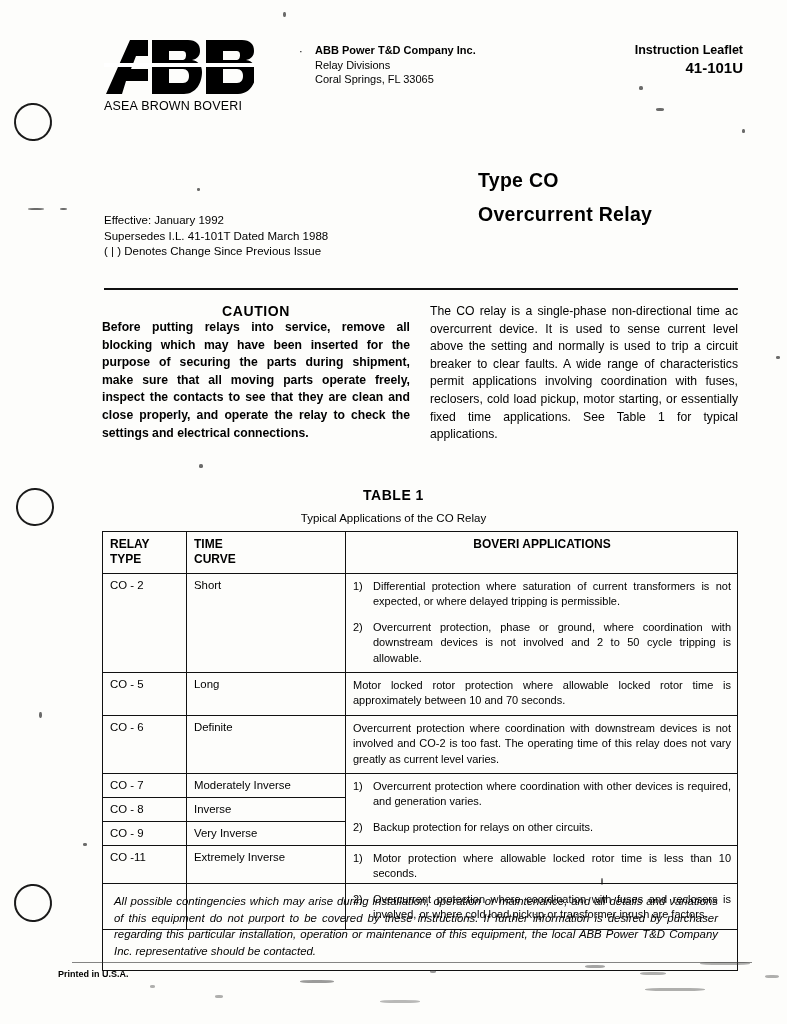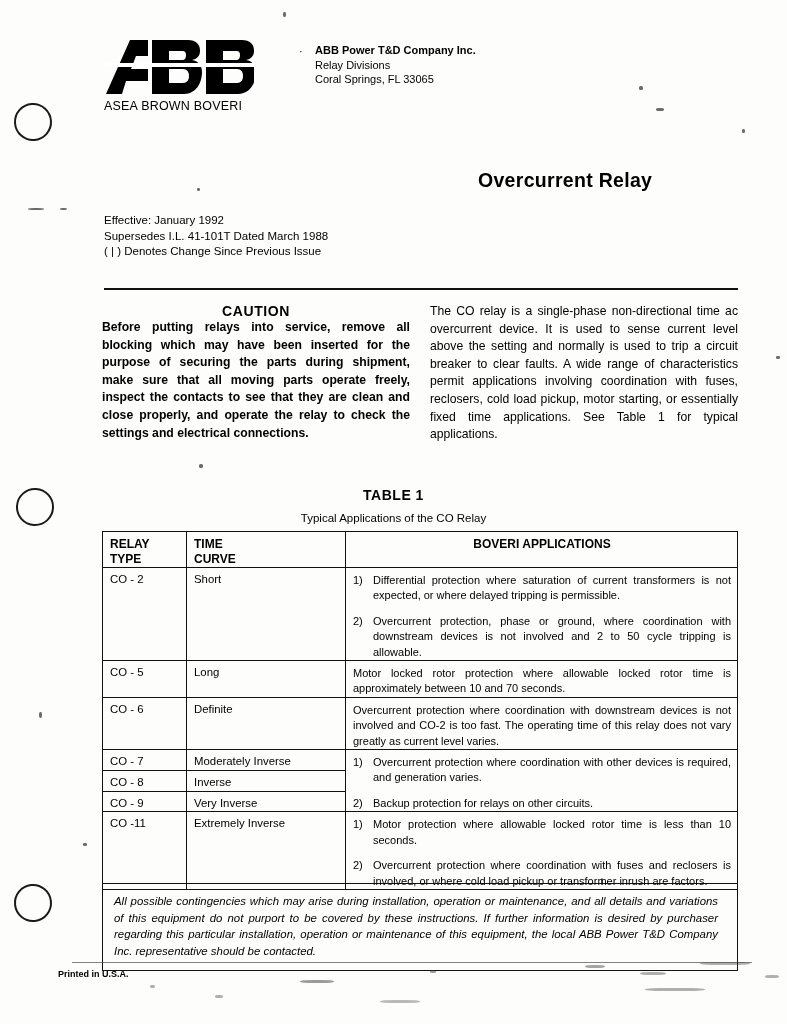--- a/index.html
+++ b/index.html
@@ -185,21 +185,21 @@
     width: 100%;
     border-collapse: collapse;
     table-layout: fixed;
     font-size: 10.8px;
   }
   table.co, table.co td, table.co th {
     border: 1.4px solid #111;
   }
   table.co th, table.co td {
     vertical-align: top;
-    padding: 5px 6px 0 7px;
+    padding: 5px 6px 6px 7px;
   }
   th.h-relay { width: 70px; text-align: left; font-weight: bold; font-size: 12px; line-height: 15px; }
   th.h-time  { width: 145px; text-align: left; font-weight: bold; font-size: 12px; line-height: 15px; }
   th.h-app   { text-align: center; font-weight: bold; font-size: 12px; vertical-align: bottom; padding-bottom: 7px; }
   td.c-relay { width: 70px; font-size: 11.4px; white-space: nowrap; }
   td.c-time  { width: 145px; font-size: 11.4px; padding-left: 24px; }
   td.c-app   { font-size: 11px; line-height: 15.4px; }
 
   .item { display: flex; margin-bottom: 10px; }
   .item:last-child { margin-bottom: 0; }
@@ -287,23 +287,28 @@
       <div class="logo-sub">ASEA BROWN BOVERI</div>
     </div>
 
     <div class="company">
       <span class="dot-mark">·</span>
       <div class="c1">ABB Power T&amp;D Company Inc.</div>
       <div>Relay Divisions</div>
       <div>Coral Springs, FL 33065</div>
     </div>
 
+    <div class="leaflet">
+      <div class="l1">Instruction Leaflet</div>
+      <div class="l2">41-101U</div>
+    </div>
   </div>
 
   <div class="doc-title">
+    <div>Type CO</div>
     <div>Overcurrent Relay</div>
   </div>
 
   <div class="effective">
     <div>Effective: January 1992</div>
     <div>Supersedes I.L. 41-101T Dated March 1988</div>
     <div>( | ) Denotes Change Since Previous Issue</div>
   </div>
 
   <div class="rule top"></div>

